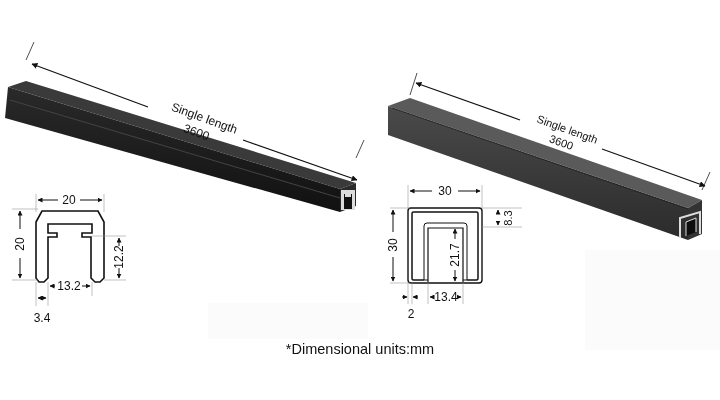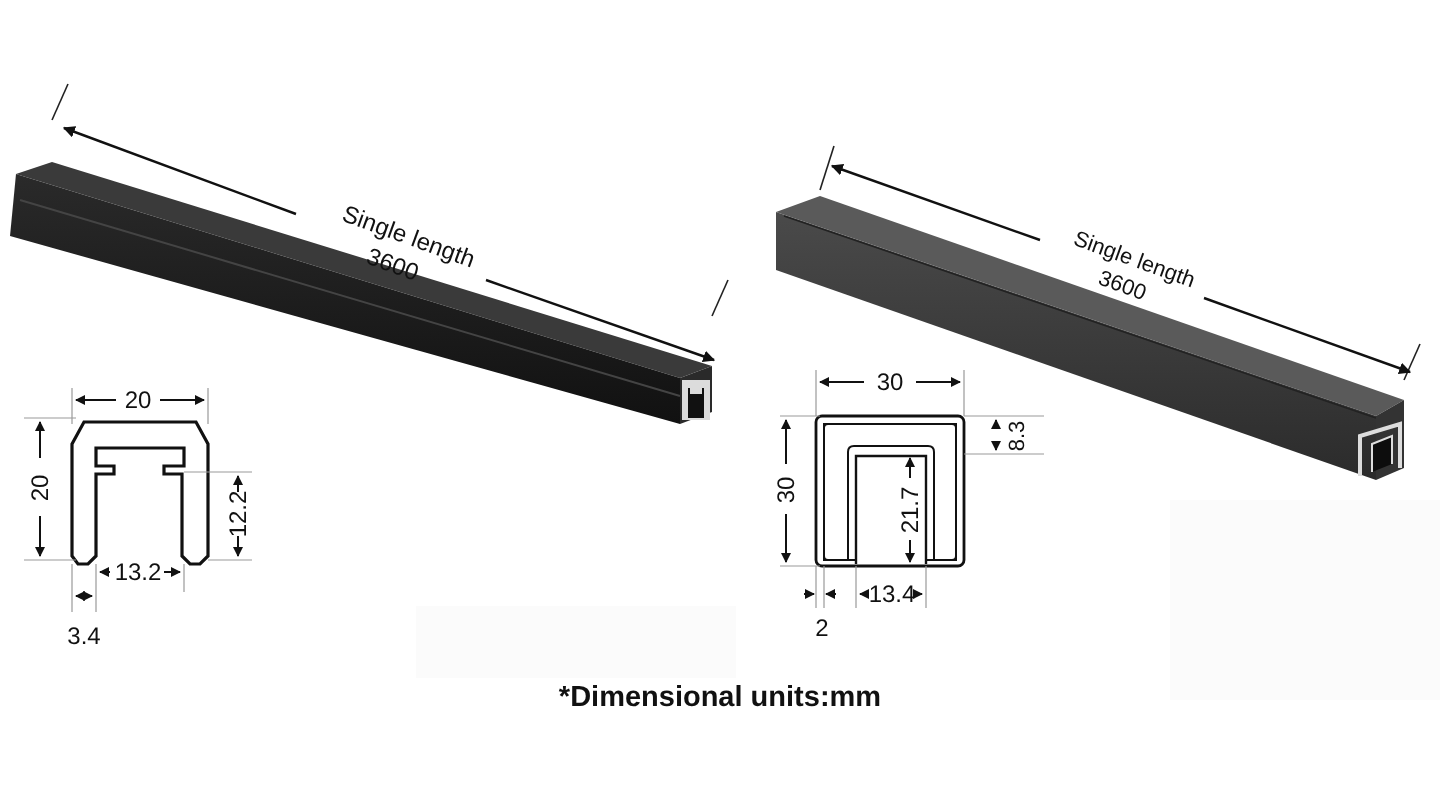--- a/index.html
+++ b/index.html
@@ -1,19 +1,19 @@
 <!DOCTYPE html>
 <html><head>
   <meta charset="utf-8">
   <style>
     html, body { margin: 0; padding: 0; background: #ffffff; }
     body { width: 720px; height: 400px; position: relative; overflow: hidden; font-family: "Liberation Sans", sans-serif; color: #111; }
     .layer { position: absolute; left: 0; top: 0; width: 720px; height: 400px; }
     .faint { position: absolute; background: #fbfbfb; }
-    .note { position: absolute; left: 0; width: 720px; top: 341px; text-align: center; font-size: 14.5px; font-weight: bold; color: #111; }
+    .note { position: absolute; left: 0; width: 720px; top: 341px; text-align: center; font-size: 14.5px; font-weight: normal; color: #111; }
     svg text { font-family: "Liberation Sans", sans-serif; fill: #111; }
   </style>
 </head>
 <body>
 
 <div class="faint" style="left:208px;top:303px;width:160px;height:36px;"></div>
 <div class="faint" style="left:585px;top:250px;width:135px;height:100px;"></div>
 
 <svg class="layer" viewBox="0 0 720 400" xmlns="http://www.w3.org/2000/svg">
   <defs>

